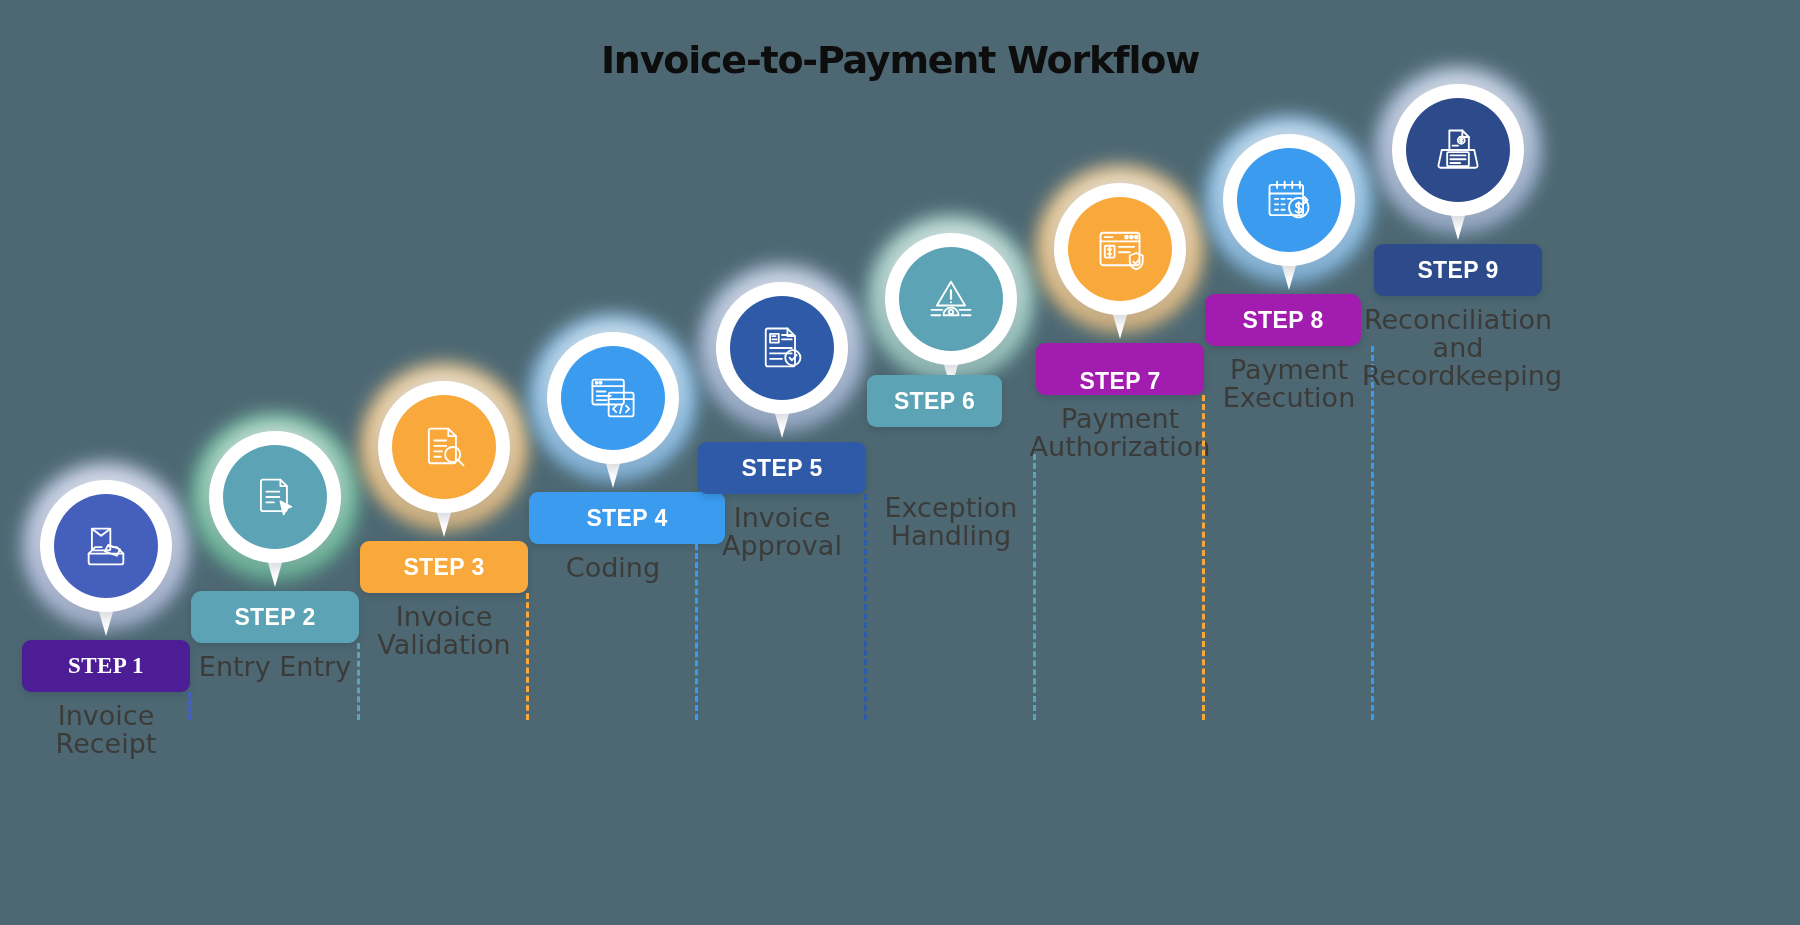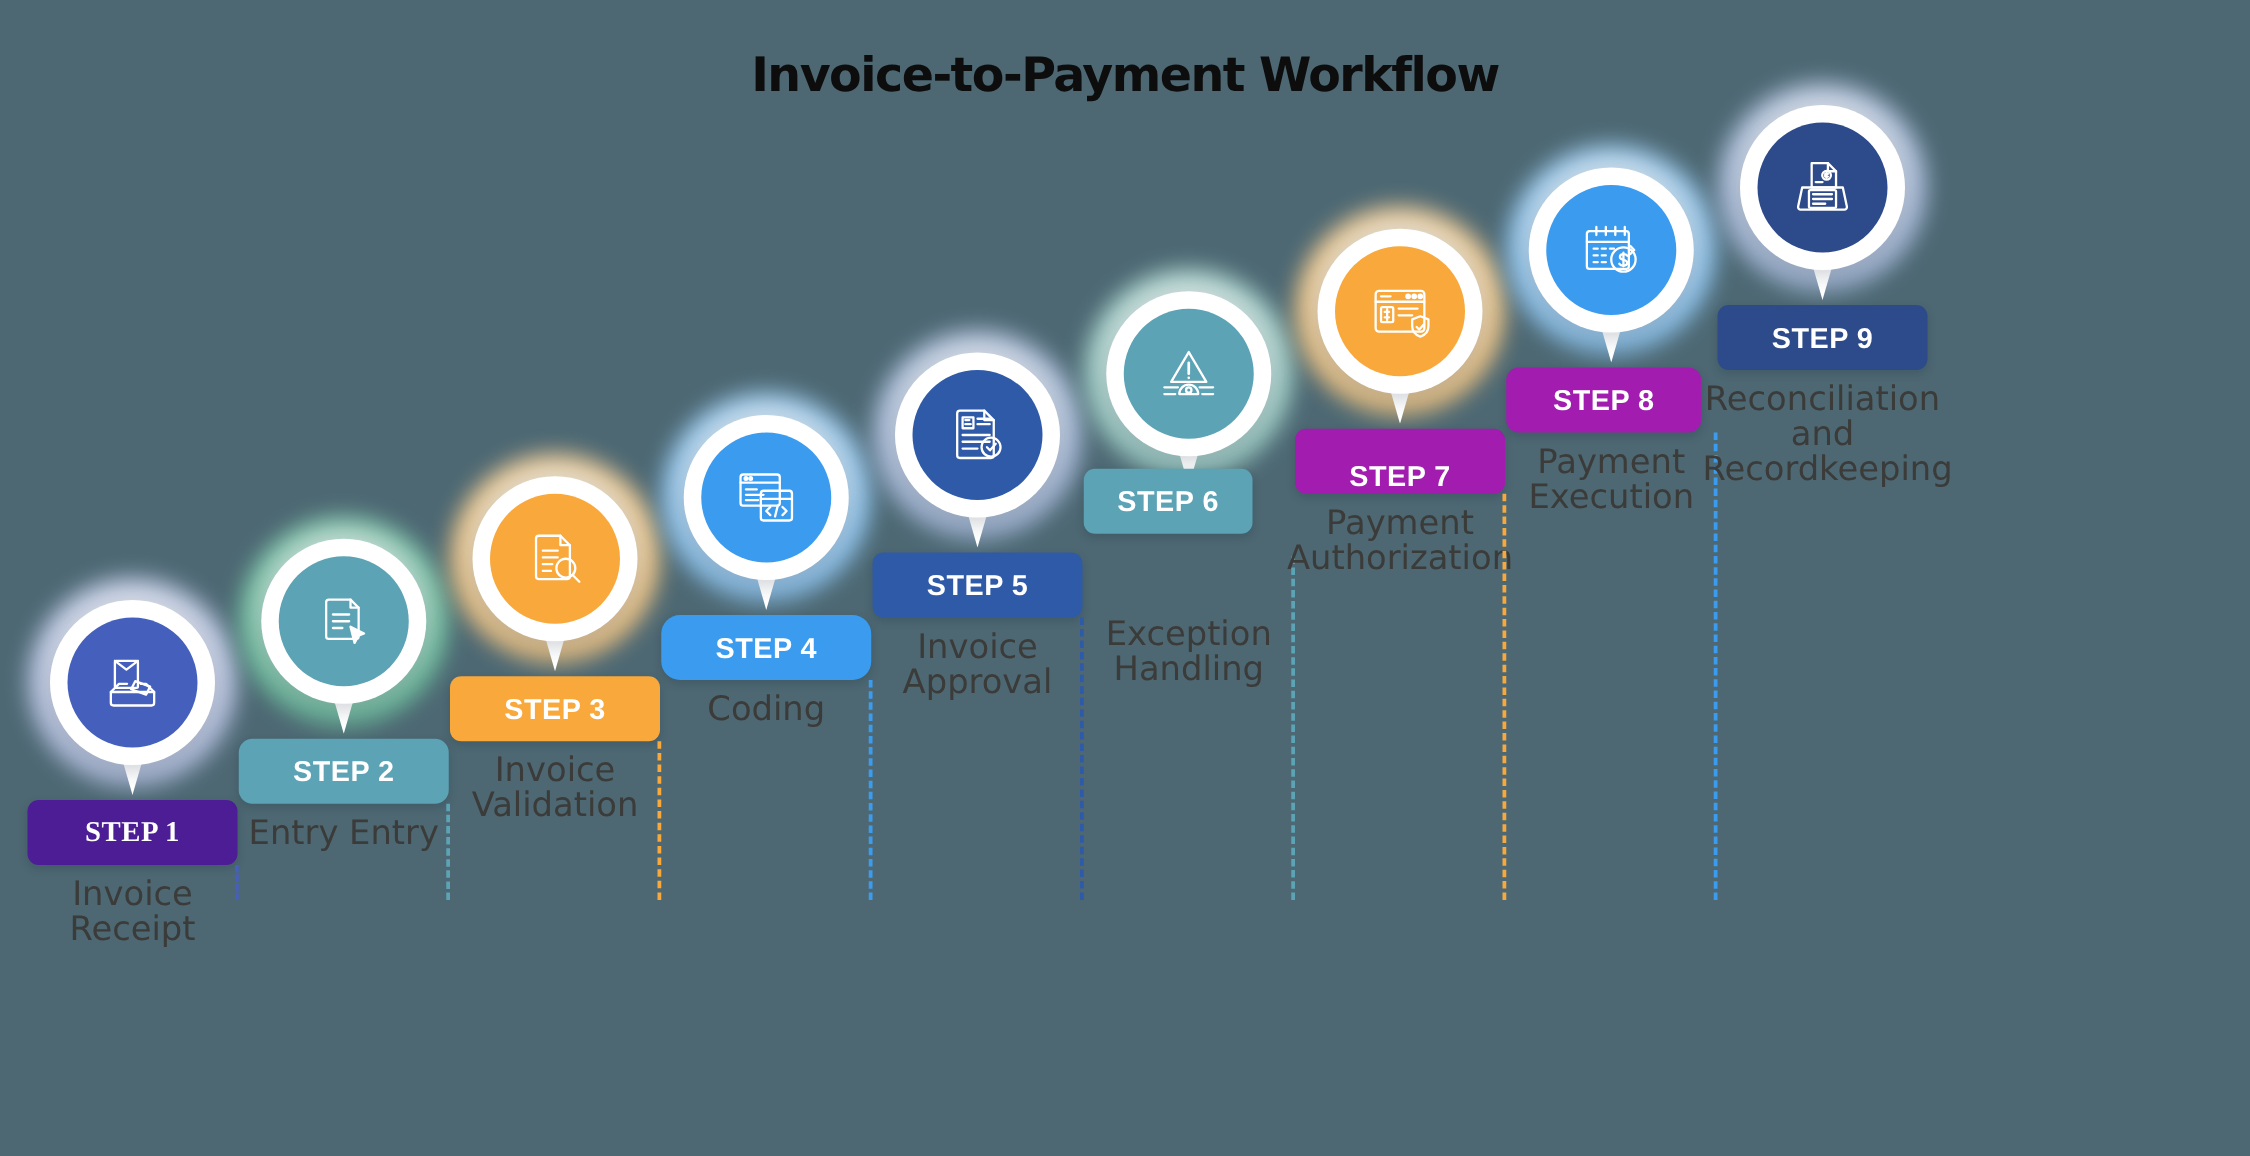--- a/index.html
+++ b/index.html
@@ -168,21 +168,21 @@
             <path d="M5 13h29"></path>
             <circle cx="9" cy="10" r="1" fill="#fff"></circle>
             <circle cx="12.5" cy="10" r="1" fill="#fff"></circle>
             <path d="M9 18h8M9 22h13M9 26h9"></path>
             <rect x="20" y="19" width="23" height="22" rx="2"></rect>
             <path d="M20 25h23"></path>
             <path d="M27 31l-3 3 3 3M36 31l3 3-3 3M32.5 30l-2 8"></path>
           </svg>
         </div>
       </div>
-      <div class="bar" style="left: 0px; top: 492px; width: 168px; background: rgb(58, 155, 239); border-radius: 15px;">
+      <div class="bar" style="left: 0px; top: 492px; width: 196px; background: rgb(58, 155, 239);">
         <span>STEP 4</span>
       </div>
       <div class="caption" style="left: -12px; width: 192px; top: 554px; color: rgb(59, 59, 57);">Coding</div>
       <div class="dash" style="left: 166px; top: 544px; height: 176px; border-left-color: rgb(58, 155, 239);"></div>
     </div>
     <div class="step" style="left: 698px; top: 0px; width: 168px;">
       <div class="pin" style="top: 282px;">
         <div class="glow" style="background: radial-gradient(circle at 50% 46%, rgba(255, 255, 255, 0.96) 0%, rgba(255, 255, 255, 0.9) 40%, rgb(168, 187, 221) 64%, rgba(255, 255, 255, 0) 86%);"></div>
         <div class="tail"></div>
         <div class="ring"></div>

